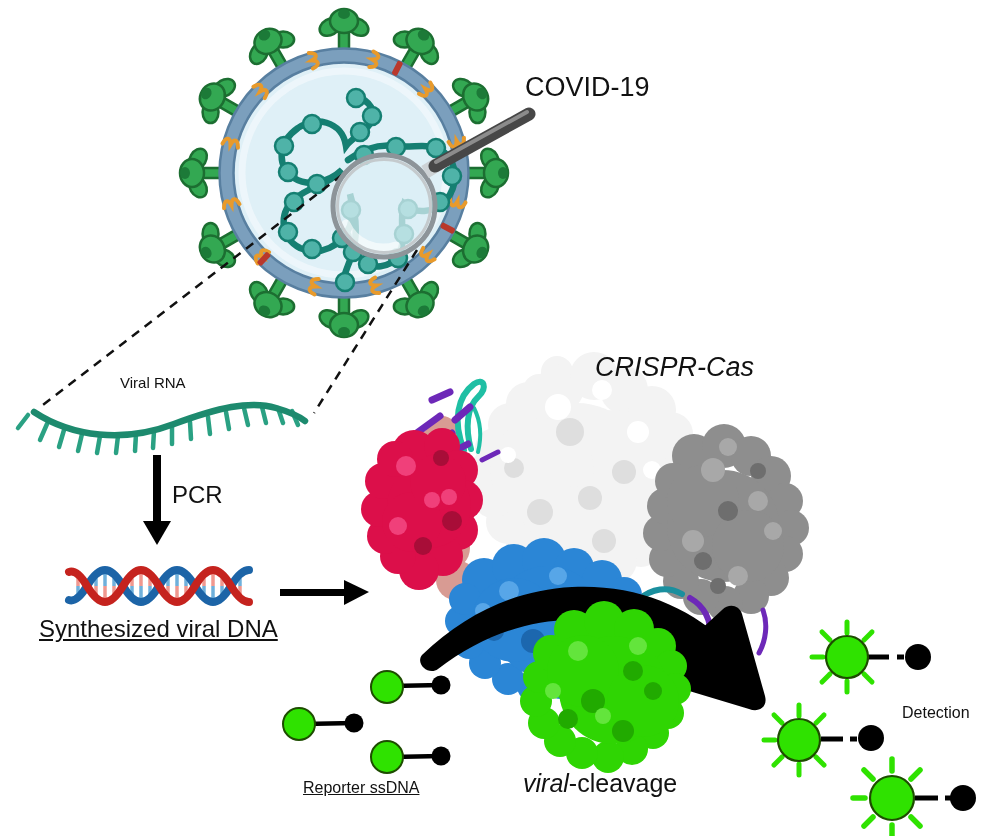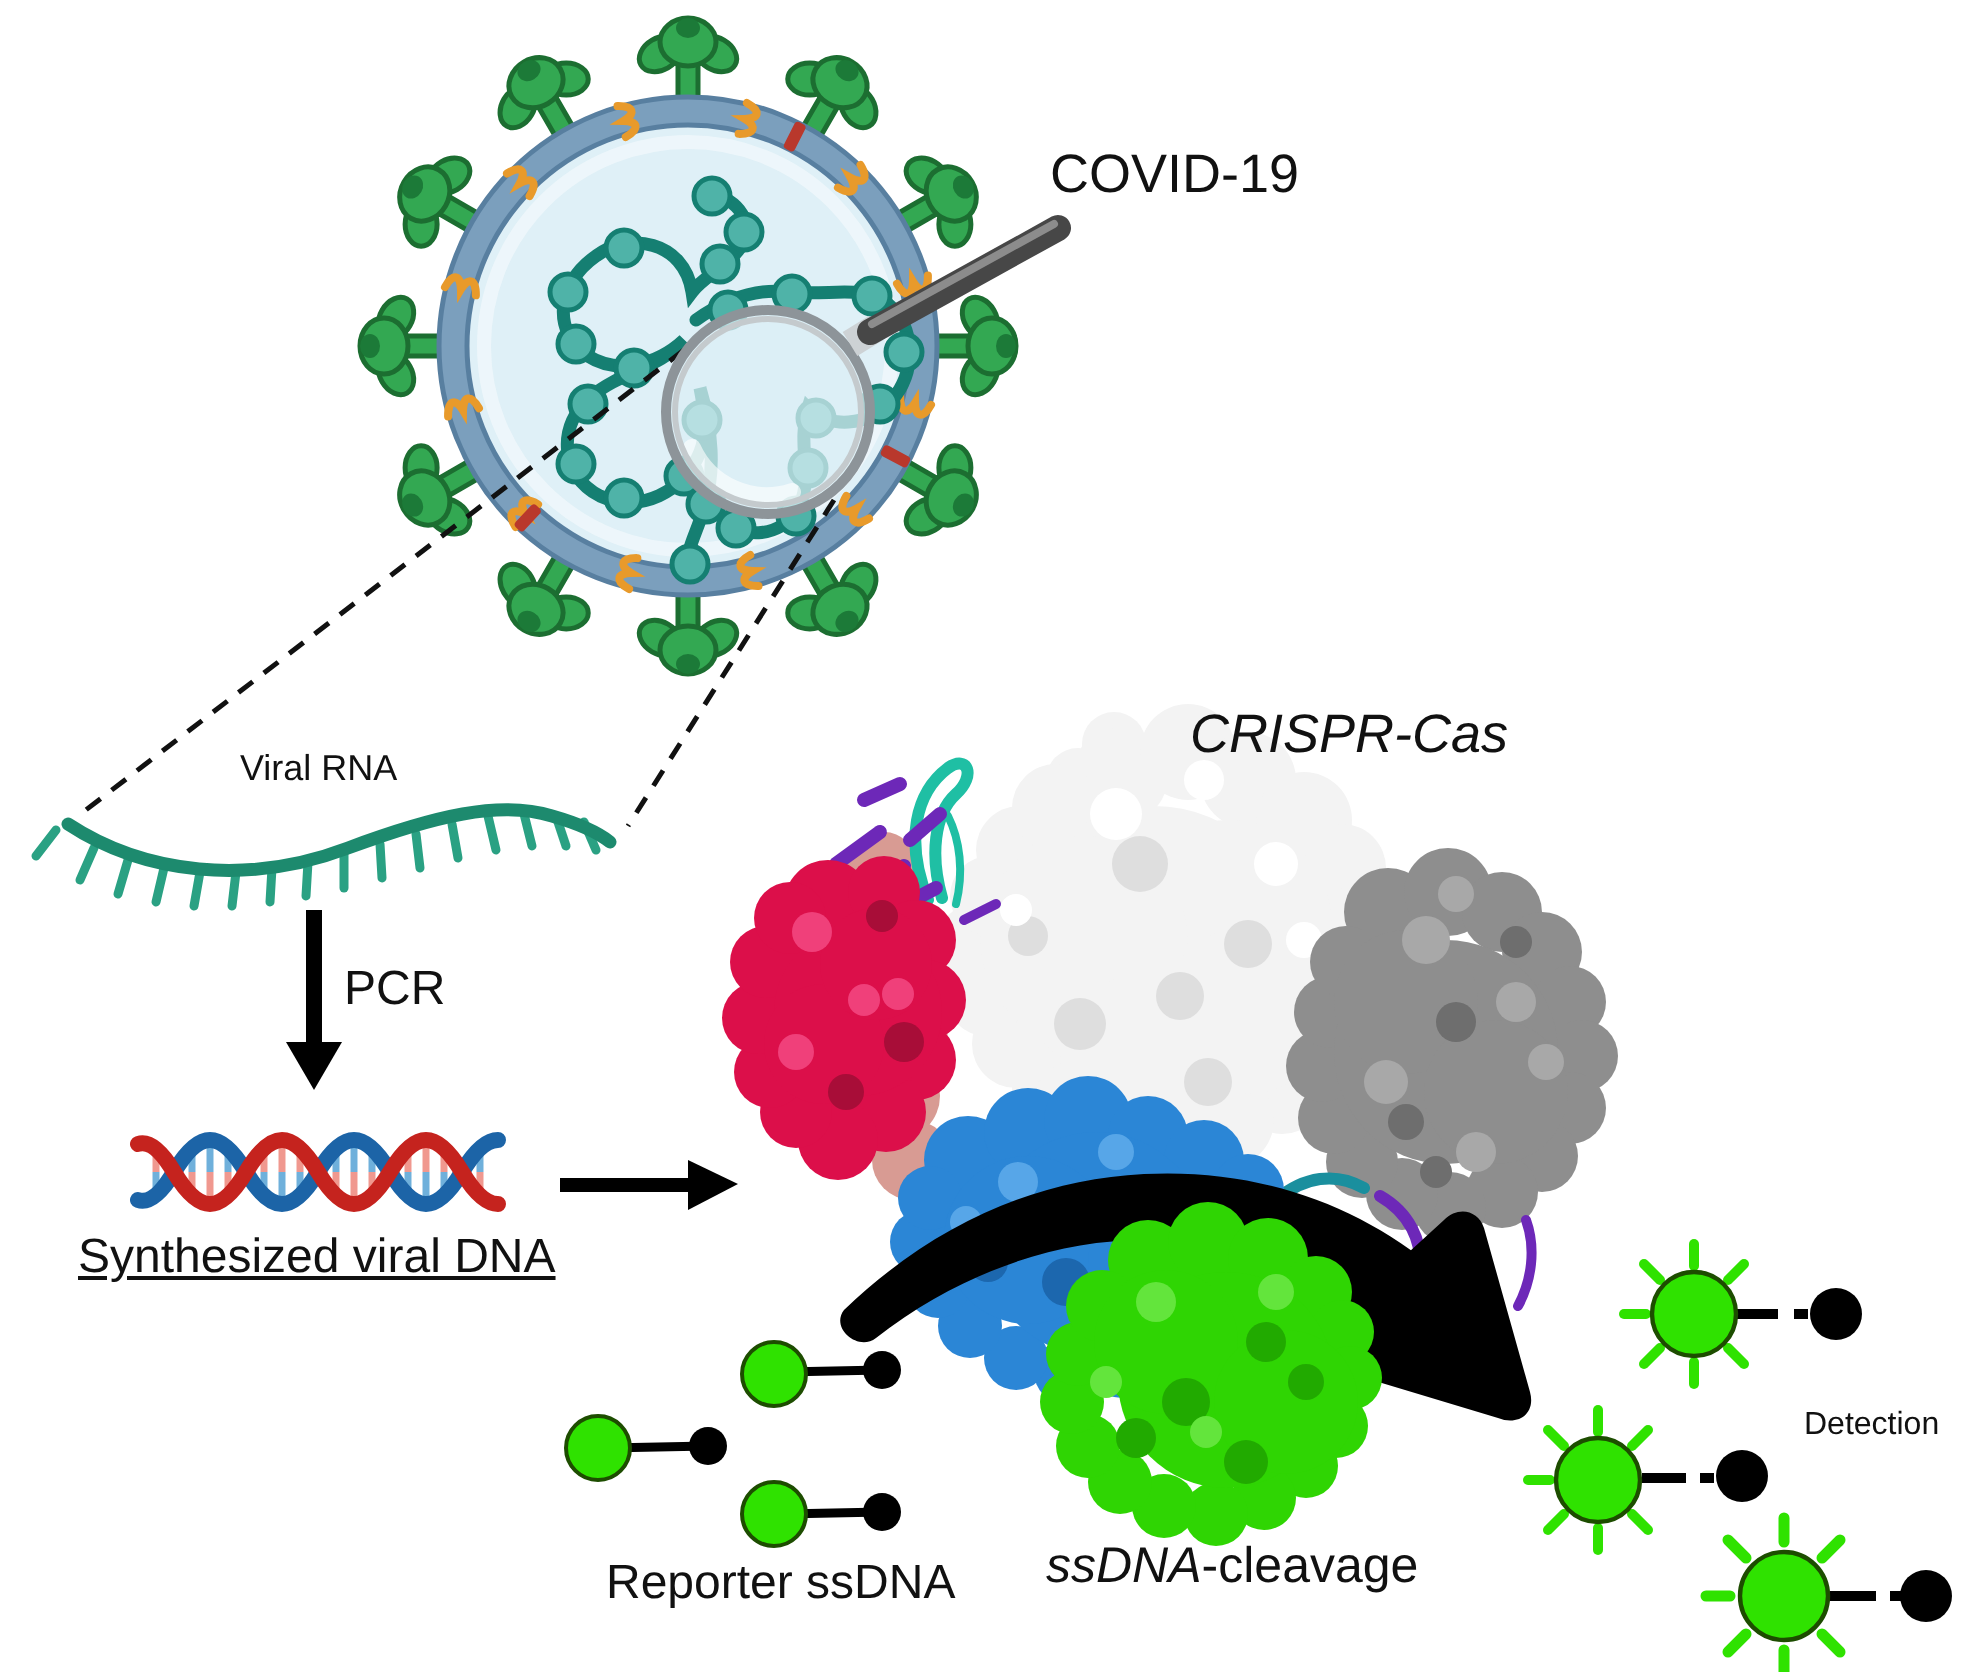--- a/index.html
+++ b/index.html
@@ -1,25 +1,25 @@
 <!DOCTYPE html>
 <html><head>
 <meta charset="utf-8">
 <style>
   html,body{margin:0;padding:0;background:#ffffff;}
   #figure{position:relative;width:992px;height:836px;background:#ffffff;overflow:hidden;
           font-family:"Liberation Sans", sans-serif;color:#111;margin-left:12px;}
   #art{position:absolute;left:0;top:0;}
   .lbl{position:absolute;white-space:nowrap;color:#111;line-height:1.1;}
   .lbl-covid   {left:513px;top:73px; font-size:27px;}
-  .lbl-vrna    {left:108px;top:375px;font-size:18px;}
+  .lbl-vrna    {left:108px;top:375px;font-size:15px;}
   .lbl-pcr     {left:160px;top:482px;font-size:24px;}
   .lbl-sdna    {left:27px; top:616px;font-size:24px;text-decoration:underline;}
   .lbl-crispr  {left:583px;top:353px;font-size:27px;font-style:italic;}
-  .lbl-rep     {left:291px;top:779px;font-size:24px;}
+  .lbl-rep     {left:291px;top:779px;font-size:16px;text-decoration:underline;}
   .lbl-trans   {left:511px;top:770px;font-size:25px;}
   .lbl-det     {left:890px;top:704px;font-size:16px;}
   .it{font-style:italic;}
 </style>
 </head>
 <body>
 
 <div id="figure">
 
 <svg id="art" width="992" height="836" viewBox="0 0 992 836" xmlns="http://www.w3.org/2000/svg">
@@ -605,15 +605,15 @@
     </g>
   </g>
 </svg>
 
   <div class="lbl lbl-covid">COVID-19</div>
   <div class="lbl lbl-vrna">Viral RNA</div>
   <div class="lbl lbl-pcr">PCR</div>
   <div class="lbl lbl-sdna">Synthesized viral DNA</div>
   <div class="lbl lbl-crispr">CRISPR-Cas</div>
   <div class="lbl lbl-rep">Reporter ssDNA</div>
-  <div class="lbl lbl-trans"><span class="it">ssDNA</span><span>-cleavage</span></div>
+  <div class="lbl lbl-trans"><span class="it">viral</span><span>-cleavage</span></div>
   <div class="lbl lbl-det">Detection</div>
 </div>
 
 </body></html>

